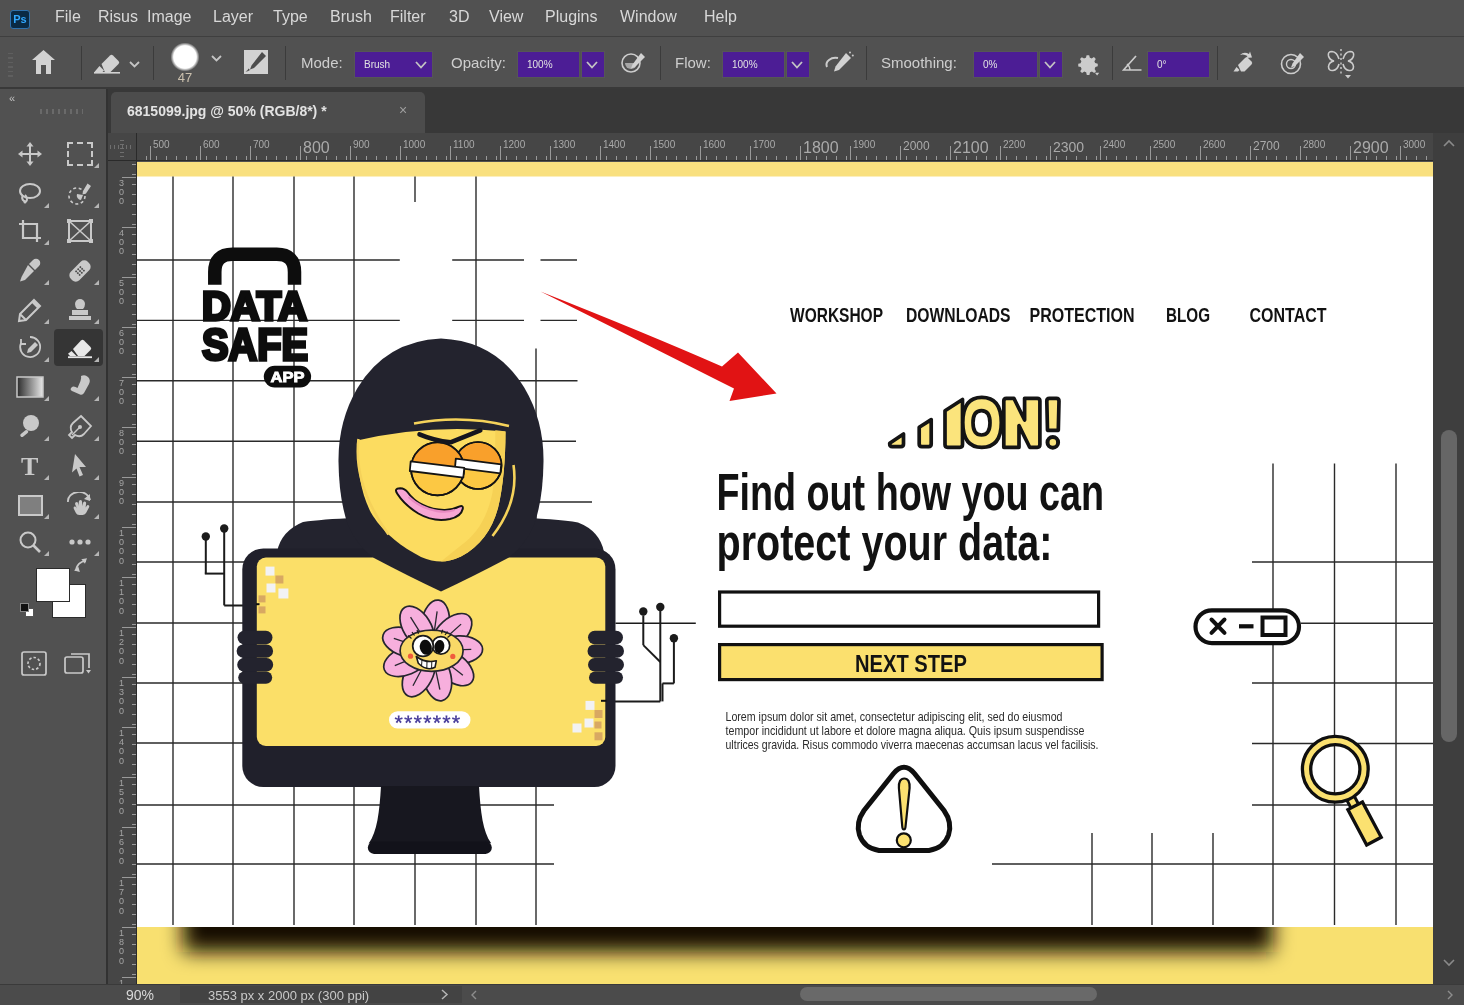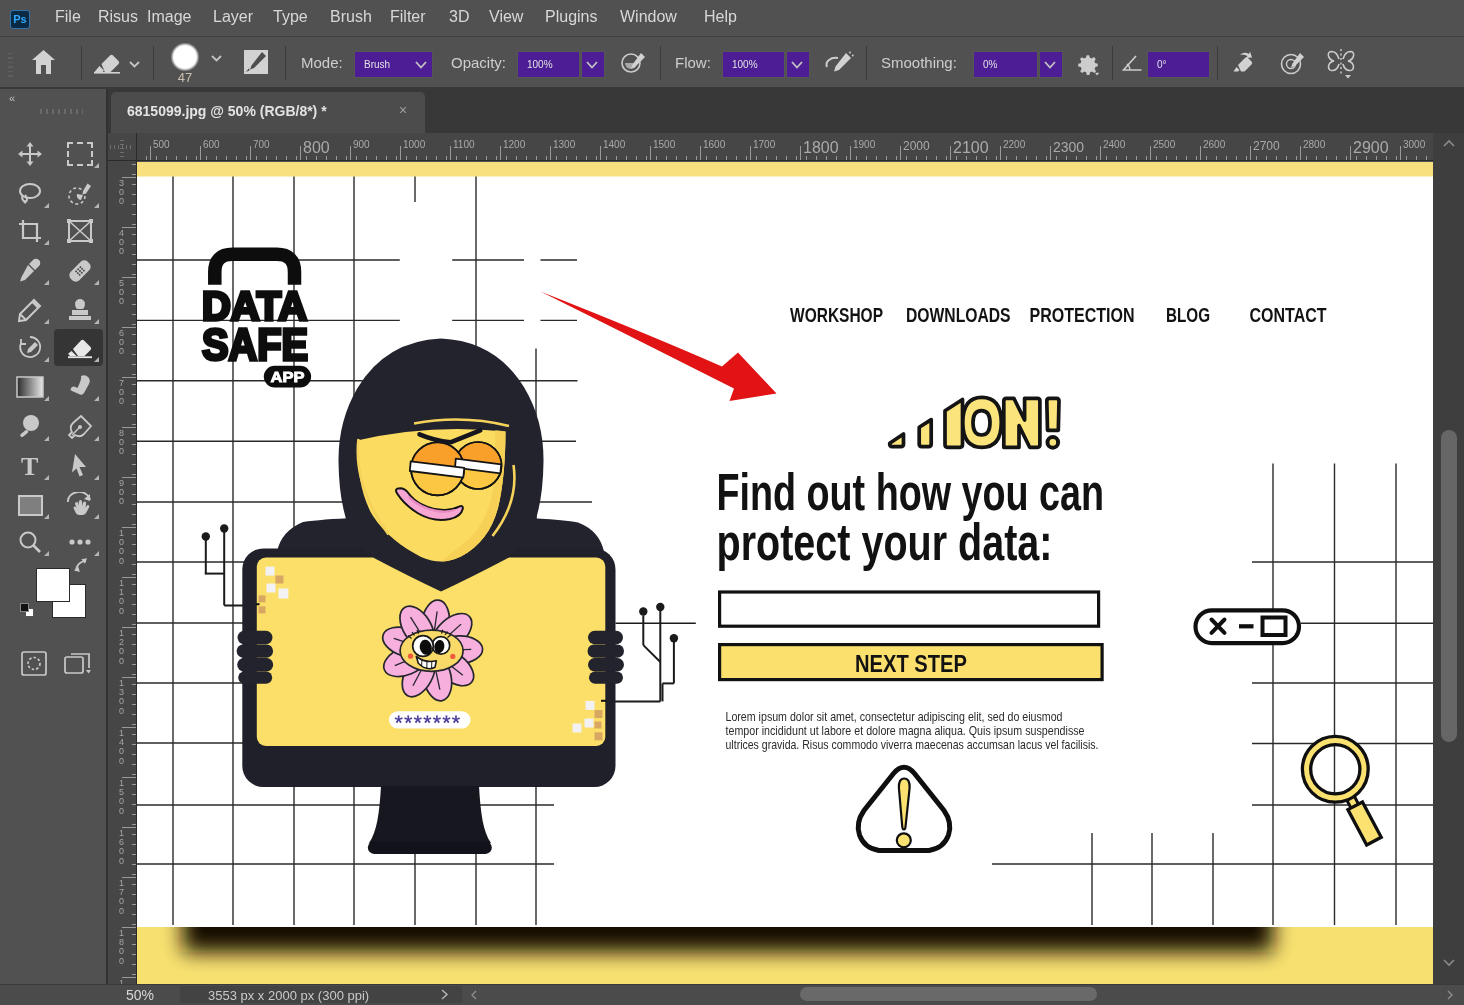--- a/index.html
+++ b/index.html
@@ -662,21 +662,21 @@
 <div class="abs" style="left:1433px;top:133px;width:31px;height:851px;background:#3e3e3e"></div>
 <div class="abs" style="left:1441px;top:430px;width:16px;height:312px;background:#666666;border-radius:8px"></div>
 <svg class="abs" style="left:1442px;top:139px" width="14" height="9">
     <polyline points="2,7 7,2 12,7" fill="none" stroke="#8a8a8a" stroke-width="1.6"></polyline>
   </svg>
 <svg class="abs" style="left:1442px;top:958px" width="14" height="9">
     <polyline points="2,2 7,7 12,2" fill="none" stroke="#8a8a8a" stroke-width="1.6"></polyline>
   </svg>
 
 <div class="abs" style="left:0;top:984px;width:1464px;height:21px;background:#4b4b4b;border-top:1px solid #3a3a3a"></div>
-<div class="abs" style="left:126px;top:987px;color:#d8d8d8;font-size:14px">50%</div>
+<div class="abs" style="left:126px;top:987px;color:#d8d8d8;font-size:14px">90%</div>
 <div class="abs" style="left:180px;top:986px;width:282px;height:17px;background:#434343"></div>
 <div class="abs" style="left:208px;top:988px;color:#c9c9c9;font-size:13px">3553 px x 2000 px (300 ppi)</div>
 <svg class="abs" style="left:440px;top:988px" width="10" height="13">
     <polyline points="2,2 7,6.5 2,11" fill="none" stroke="#b5b5b5" stroke-width="1.5"></polyline>
   </svg>
 <svg class="abs" style="left:470px;top:989px" width="9" height="12">
     <polyline points="6,2 2,6 6,10" fill="none" stroke="#8d8d8d" stroke-width="1.4"></polyline>
   </svg>
 <div class="abs" style="left:800px;top:987px;width:297px;height:14px;background:#696969;border-radius:7px"></div>
 <svg class="abs" style="left:1446px;top:989px" width="9" height="12">

